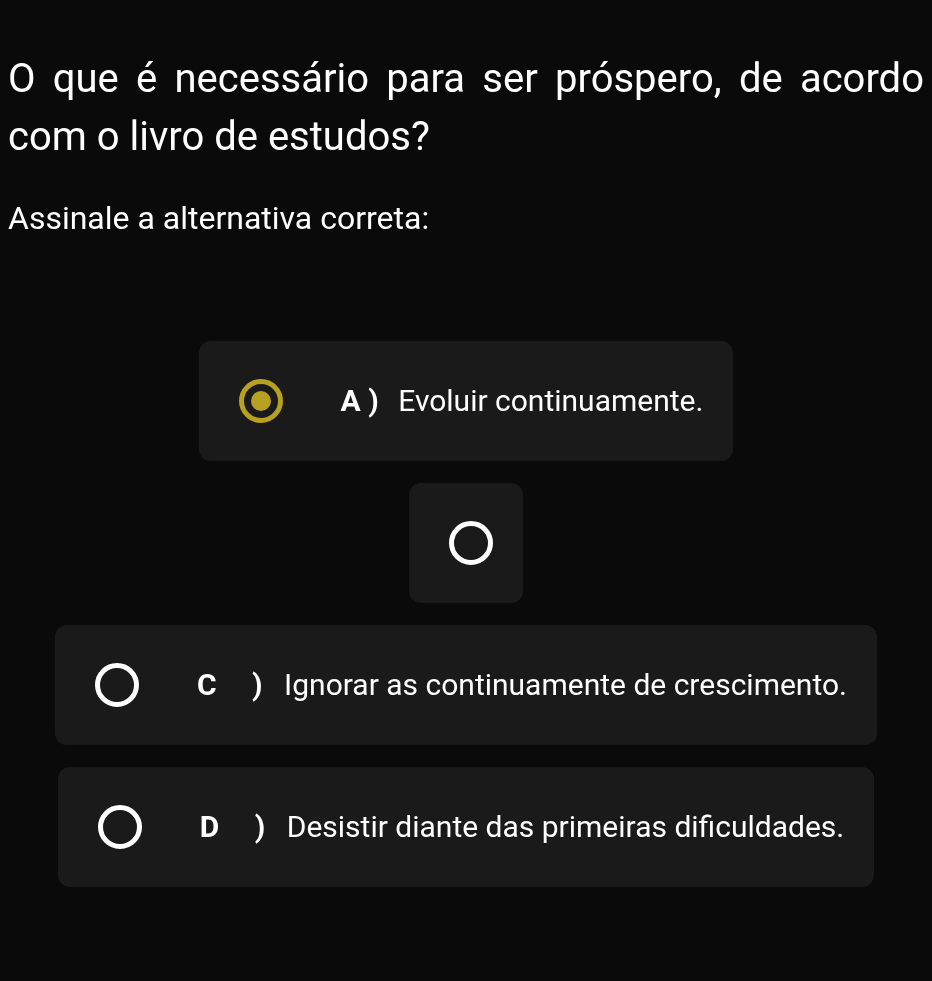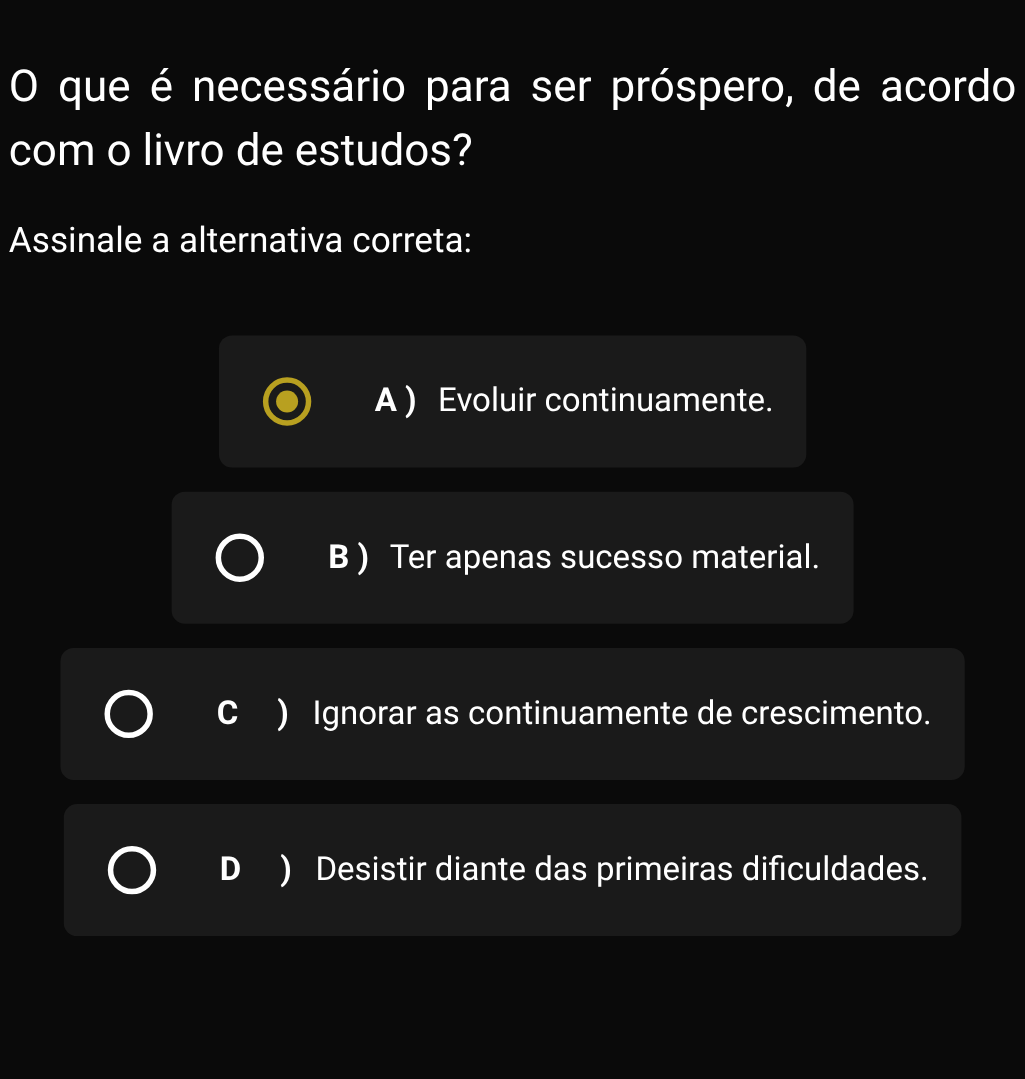--- a/index.html
+++ b/index.html
@@ -24,21 +24,21 @@
       text-align: justify;
       text-align-last: left;
       padding: 0 0 0 0;
       margin-bottom: 30px;
       font-weight: 400;
     }
     .instruction-text {
       font-size: 32px;
       line-height: 1.4;
       padding: 0 0 0 0;
-      margin-bottom: 64px;
+      margin-bottom: 100px;
       font-weight: 400;
     }
     .options-container {
       display: flex;
       flex-direction: column;
       gap: 22px;
       padding: 0 0;
       align-items: center;
     }
     .option-item {
@@ -107,24 +107,20 @@
       <div class="option-content">
         <span class="option-letter">A )</span>
         <span>Evoluir continuamente.</span>
       </div>
     </div>
 
     <div class="option-item">
       <div class="radio-outer">
         
       </div>
-      <div class="option-content">
-        <span class="option-letter">B )</span>
-        <span>Ter apenas sucesso material.</span>
-      </div>
     </div>
 
     <div class="option-item">
       <div class="radio-outer">
         
       </div>
       <div class="option-content">
         <span class="option-letter-wide">C )</span>
         <span>Ignorar as continuamente de crescimento.</span>
       </div>

